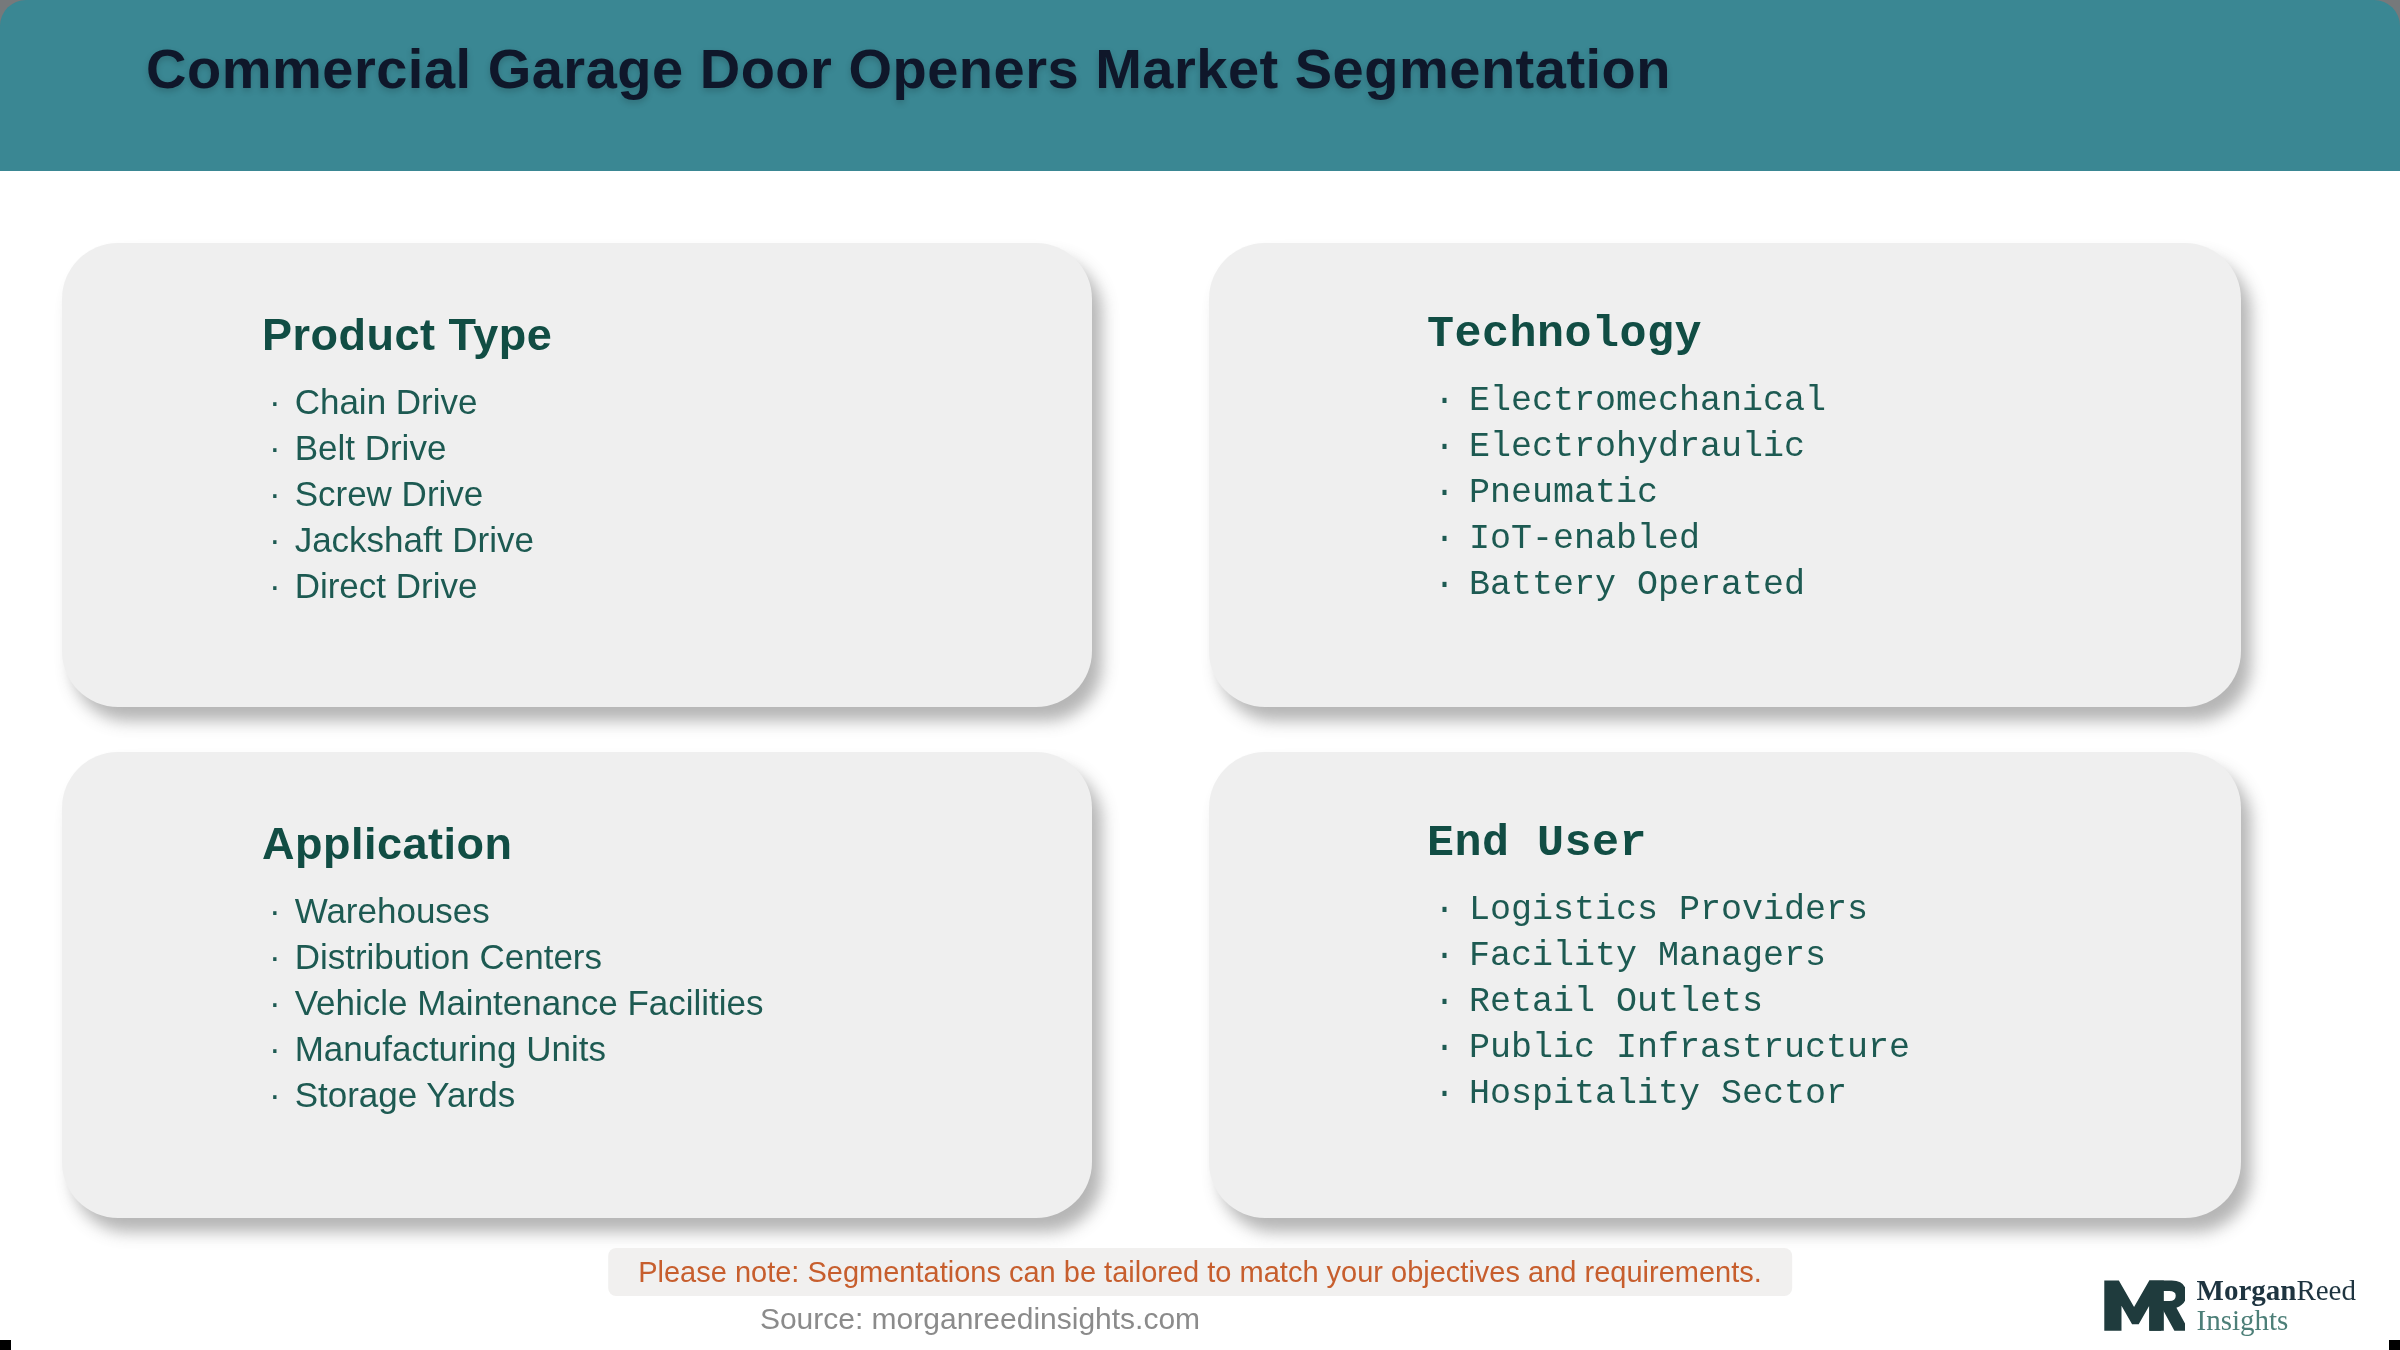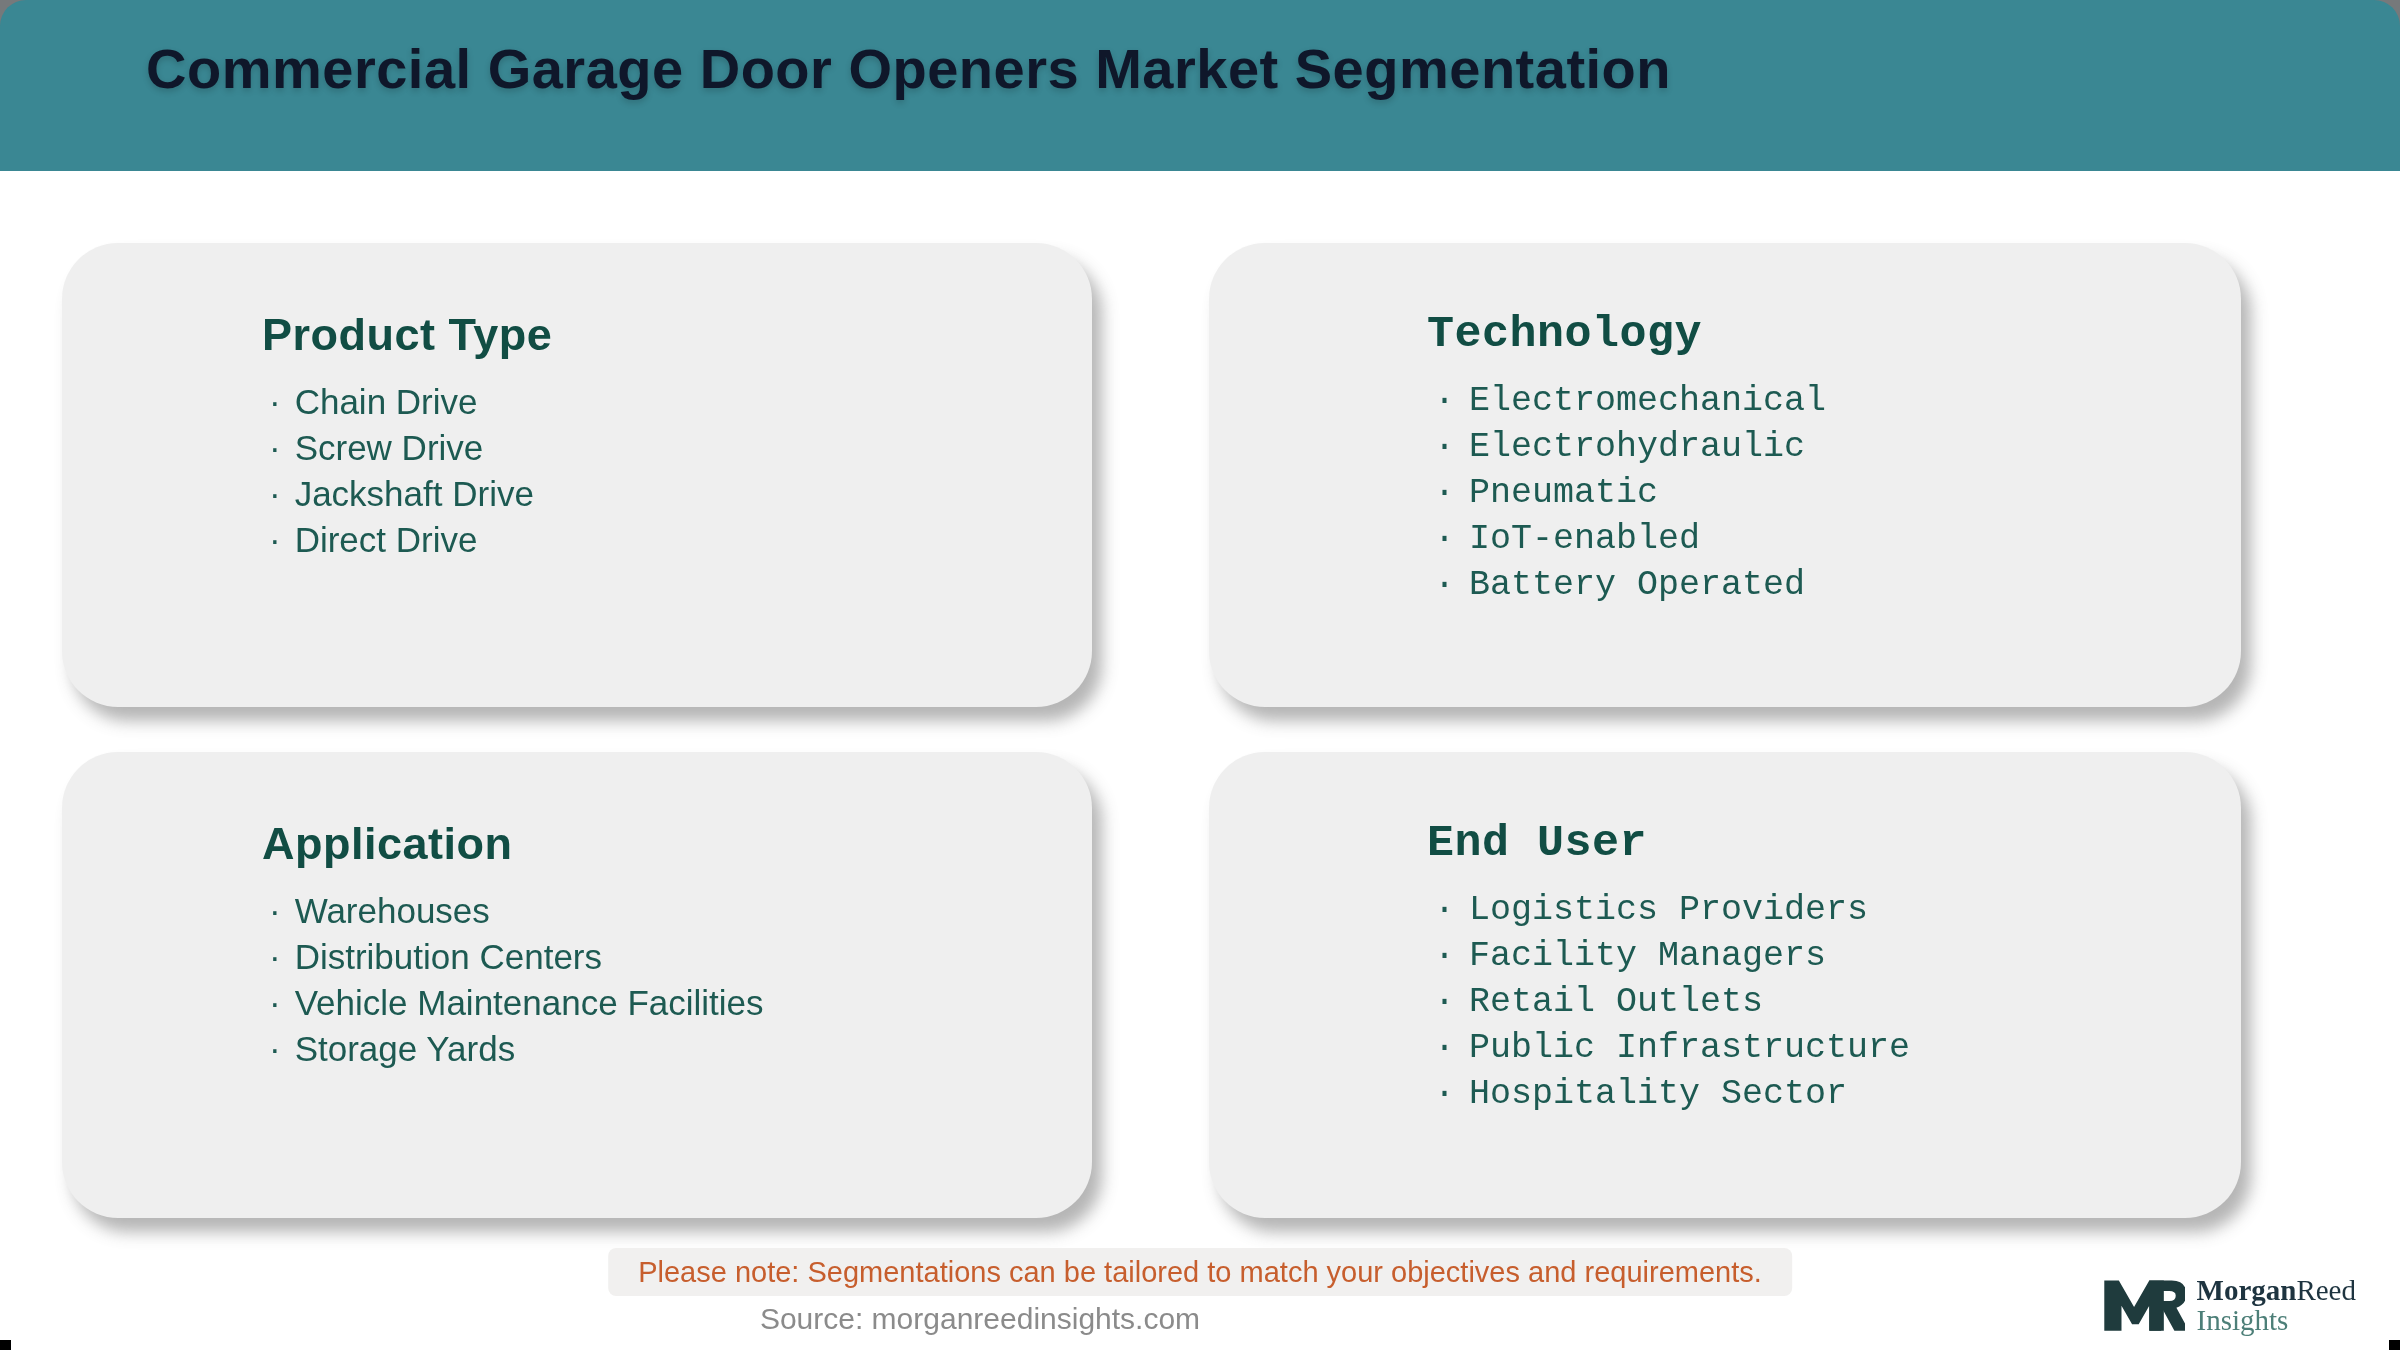--- a/index.html
+++ b/index.html
@@ -157,20 +157,21 @@
   <div class="corner-bg right"></div>
 
   <div class="header">
     <h1>Commercial Garage Door Openers Market Segmentation</h1>
   </div>
 
   <div class="card" id="card-product-type">
     <h2>Product Type</h2>
     <ul>
       <li>Chain Drive</li>
+      <li>Belt Drive</li>
       <li>Screw Drive</li>
       <li>Jackshaft Drive</li>
       <li>Direct Drive</li>
     </ul>
   </div>
 
   <div class="card col2" id="card-technology">
     <h2>Technology</h2>
     <ul>
       <li>Electromechanical</li>
@@ -180,20 +181,21 @@
       <li>Battery Operated</li>
     </ul>
   </div>
 
   <div class="card" id="card-application">
     <h2>Application</h2>
     <ul>
       <li>Warehouses</li>
       <li>Distribution Centers</li>
       <li>Vehicle Maintenance Facilities</li>
+      <li>Manufacturing Units</li>
       <li>Storage Yards</li>
     </ul>
   </div>
 
   <div class="card col2" id="card-end-user">
     <h2>End User</h2>
     <ul>
       <li>Logistics Providers</li>
       <li>Facility Managers</li>
       <li>Retail Outlets</li>

